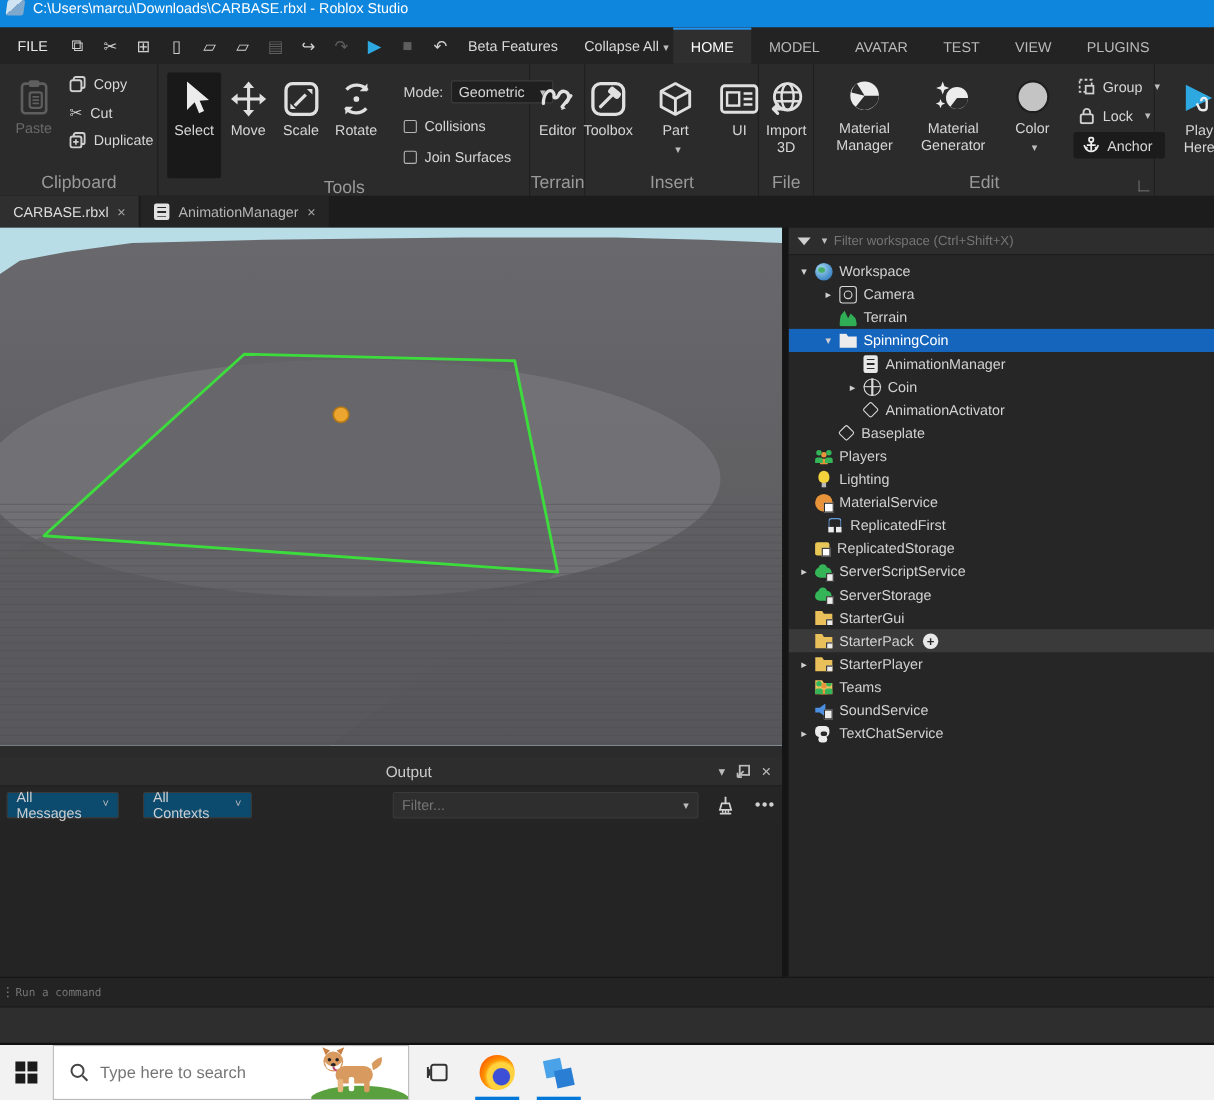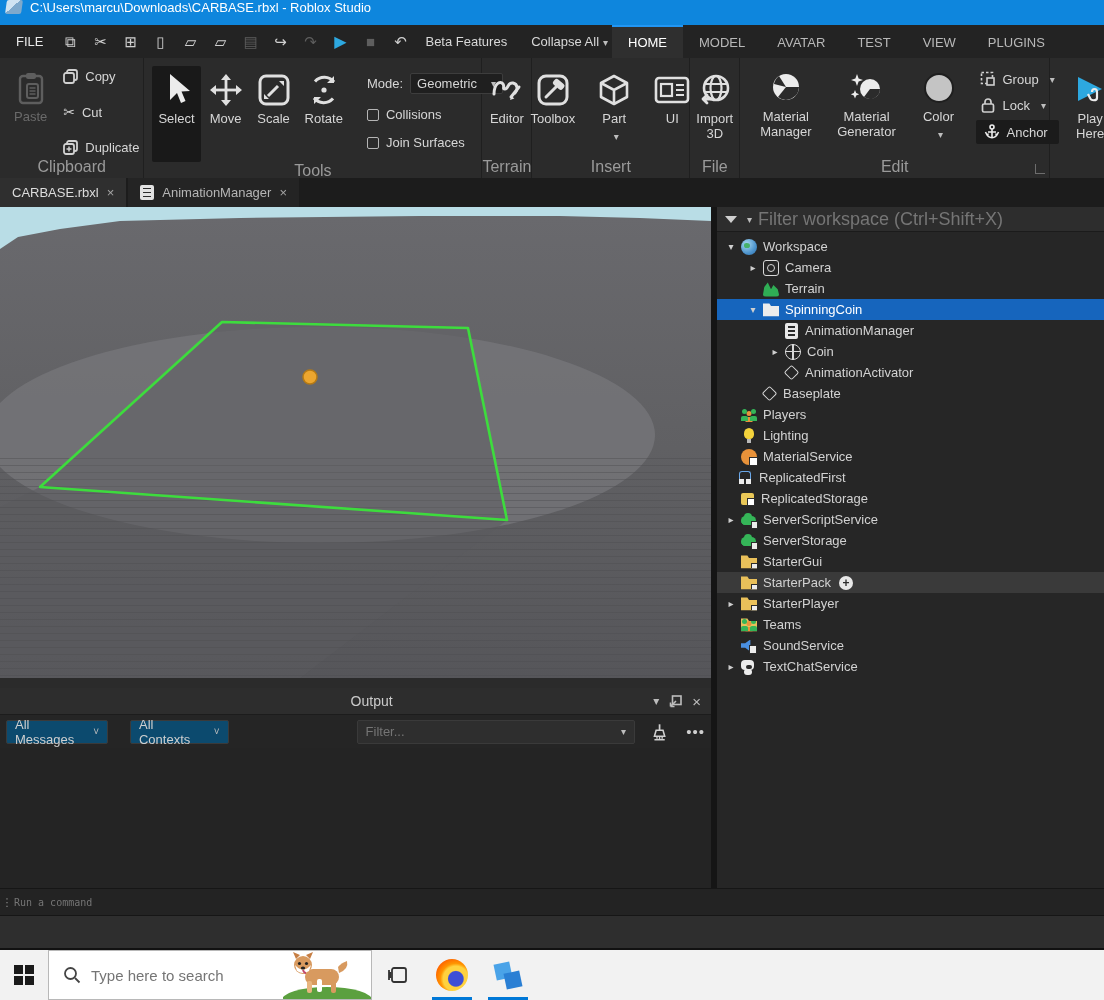--- a/index.html
+++ b/index.html
@@ -48,21 +48,21 @@
      background:repeating-linear-gradient(#2b2b2b 0 1.5px, transparent 1.5px 4px); }
 
   
   .viewport { position:absolute; left:0; top:207px; width:711px; height:471px; background:#b9dde6; }
   .vsplit { position:absolute; left:711px; top:207px; width:6px; height:681px; background:#151515; }
 
   
   .explorer { position:absolute; left:717px; top:207px; width:387px; height:681px; background:#262626; display:flex; flex-direction:column; overflow:hidden; }
   .efilter { height:25px; background:#2d2d2d; border-bottom:1px solid #1b1b1b; display:flex; align-items:center; gap:6px; padding:0 8px; flex:none; }
   .funnel { width:0; height:0; border-left:6px solid transparent; border-right:6px solid transparent; border-top:7px solid #cfcfcf; position:relative; }
-  .efilter input { background:transparent; border:none; outline:none; color:#fca5a5; font-size:18px; width:300px; font-family:"Liberation Sans",sans-serif; }
+  .efilter input { background:transparent; border:none; outline:none; color:#fca5a5; font-size:12px; width:300px; font-family:"Liberation Sans",sans-serif; }
   .etree { flex:1; padding-top:4px; }
   .trow { height:21px; display:flex; align-items:center; font-size:13px; color:#d2d2d2; white-space:nowrap; }
   .trow.sel { background:#1665bd; color:#fff; }
   .trow.hov { background:#3a3a3a; }
   .arrow { width:16px; flex:none; text-align:center; color:#cfcfcf; font-size:10px; }
   .tlabel { margin-left:6px; }
   .plusbadge { margin-left:8px; width:14px; height:14px; border-radius:50%; background:#e8e8e8; color:#2b2b2b; font-size:12px; font-weight:bold; display:flex; align-items:center; justify-content:center; line-height:1; }
 
   
   .ic { width:16px; height:16px; position:relative; display:inline-block; flex:none; margin-left:2px; }
@@ -181,21 +181,21 @@
       <div class="gbody" style="gap:6px; padding-left:8px">
         <div class="rbtn disabled">
           <svg width="30" height="34" viewBox="0 0 30 34">
             <rect x="4" y="4" width="22" height="27" rx="3" fill="none" stroke="#5e5e5e" stroke-width="2.4"></rect>
             <rect x="10" y="1" width="10" height="6" rx="2" fill="#5e5e5e"></rect>
             <rect x="11" y="12" width="11" height="14" rx="2" fill="none" stroke="#5e5e5e" stroke-width="2"></rect>
             <path d="M13.5 16 h6 M13.5 19 h6 M13.5 22 h6" stroke="#5e5e5e" stroke-width="1.6"></path>
           </svg>
           <span>Paste</span>
         </div>
-        <div style="display:flex;flex-direction:column;gap:14px">
+        <div style="display:flex;flex-direction:column;gap:4px">
           <div class="smallrow">
             <svg width="15" height="15" viewBox="0 0 15 15">
                 <rect x="4" y="1" width="10" height="10" rx="2" fill="none" stroke="#d0d0d0" stroke-width="1.8"></rect>
                 <rect x="1" y="4" width="10" height="10" rx="2" fill="#2b2b2b" stroke="#d0d0d0" stroke-width="1.8"></rect>
               </svg>
             <span>Copy</span>
           </div>
           <div class="smallrow">
             <span style="font-size:14px;color:#d0d0d0">✂</span>
             <span>Cut</span>
@@ -488,21 +488,21 @@
         <div class="trow" style="padding-left: 6px;">
           <span class="arrow"></span>
           <span class="ic ic-lighting"></span>
           <span class="tlabel">Lighting</span>
         </div>
         <div class="trow" style="padding-left: 6px;">
           <span class="arrow"></span>
           <span class="ic ic-material"></span>
           <span class="tlabel">MaterialService</span>
         </div>
-        <div class="trow" style="padding-left: 2px;">
+        <div class="trow" style="padding-left: 16px;">
           <span class="arrow"></span>
           <span class="ic ic-repfirst"></span>
           <span class="tlabel">ReplicatedFirst</span>
         </div>
         <div class="trow" style="padding-left: 6px;">
           <span class="arrow"></span>
           <span class="ic ic-repstorage"></span>
           <span class="tlabel">ReplicatedStorage</span>
         </div>
         <div class="trow" style="padding-left: 6px;">

